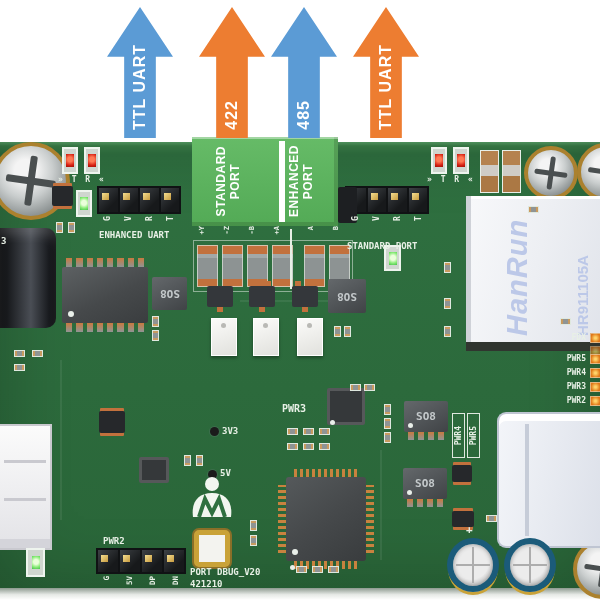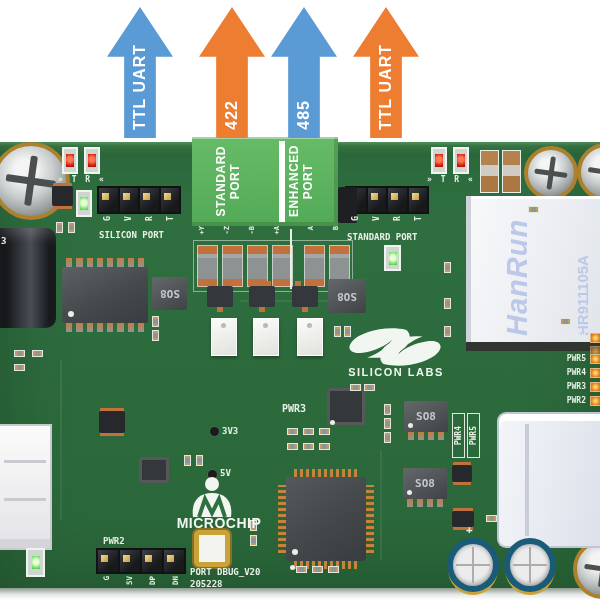--- a/index.html
+++ b/index.html
@@ -191,35 +191,35 @@
       <div class="pin"></div>
     <div class="pin"></div>
       <div class="pin"></div>
   </div>
   <div class="plrow" style="left:97px;top:214px;width:84px">
     <span class="pl">G</span>
     <span class="pl">V</span>
     <span class="pl">R</span>
     <span class="pl">T</span>
   </div>
-  <span class="sk" style="left:99px;top:230px">SILICON PORT</span>
+  <span class="sk" style="left:99px;top:230px">ENHANCED UART</span>
 
   <div class="hdr4" style="left:345px;top:186px;width:84px;height:28px">
     <div class="pin"></div>
       <div class="pin"></div>
     <div class="pin"></div>
       <div class="pin"></div>
   </div>
   <div class="plrow" style="left:345px;top:214px;width:84px">
     <span class="pl">G</span>
     <span class="pl">V</span>
     <span class="pl">R</span>
     <span class="pl">T</span>
   </div>
-  <span class="sk" style="left:347px;top:232px">STANDARD PORT</span>
+  <span class="sk" style="left:347px;top:241px">STANDARD PORT</span>
 
   <div class="ledp red" style="left:62px;top:147px">
       <i></i>
     </div>
   <div class="ledp red" style="left:84px;top:147px">
       <i></i>
     </div>
   <span class="sk" style="left:58px;top:175px;font-size:8px;letter-spacing:2px">» T R «</span>
   <div class="ledp red" style="left:431px;top:147px">
       <i></i>
@@ -288,28 +288,20 @@
     <span class="r180">SO8</span>
     </div>
 
   <div class="sot" style="left:207px;top:286px"></div>
   <div class="sot" style="left:249px;top:286px"></div>
   <div class="sot" style="left:292px;top:286px"></div>
   <div class="opto" style="left:211px;top:318px"></div>
   <div class="opto" style="left:253px;top:318px"></div>
   <div class="opto" style="left:297px;top:318px"></div>
 
-  <div style="position:absolute;left:342px;top:328px;width:108px;height:56px;z-index:3">
-    <svg width="100" height="38" viewBox="0 0 100 40" style="position:absolute;left:3px;top:0">
-      <path d="M62,2 C40,-3 14,4 5,14 C-2,22 4,28 16,26 C30,24 41,18 47,12 C42,20 32,27 21,31 C36,33 53,28 61,20 C67,14 67,6 62,2 Z" fill="#f2f6f0"></path>
-      <path d="M38,38 C60,43 86,36 95,26 C102,18 96,12 84,14 C70,16 59,22 53,28 C58,20 68,13 79,9 C64,7 47,12 39,20 C33,26 33,34 38,38 Z" fill="#f2f6f0"></path>
-    </svg>
-    <span style="position:absolute;left:0;top:38px;width:108px;text-align:center;color:#f2f6f0;
-      font:bold 11px 'Liberation Sans',sans-serif;letter-spacing:1.5px">SILICON LABS</span>
-  </div>
 
   <span class="sk" style="left:556px;top:333px;width:30px;text-align:right;font-size:8px">FDX</span>
   <span class="sk" style="left:556px;top:354px;width:30px;text-align:right;font-size:8px">PWR5</span>
   <span class="sk" style="left:556px;top:368px;width:30px;text-align:right;font-size:8px">PWR4</span>
   <span class="sk" style="left:556px;top:382px;width:30px;text-align:right;font-size:8px">PWR3</span>
   <span class="sk" style="left:556px;top:396px;width:30px;text-align:right;font-size:8px">PWR2</span>
   <div class="sled" style="left:590px;top:333px"></div>
   <div class="sled" style="left:590px;top:346px;opacity:.6"></div>
   <div class="sled" style="left:590px;top:354px"></div>
   <div class="sled" style="left:590px;top:368px"></div>
@@ -355,26 +347,24 @@
   <span class="sk" style="left:222px;top:426px;font-size:9px">3V3</span>
   <div class="tp" style="left:208px;top:470px"></div>
   <span class="sk" style="left:220px;top:468px;font-size:9px">5V</span>
 
   <div style="position:absolute;left:156px;top:477px;width:126px;height:56px;z-index:3">
     <svg width="48" height="40" viewBox="0 0 48 40" style="position:absolute;left:32px;top:0">
       <circle cx="24" cy="7" r="7" fill="#f2f6f0"></circle>
       <path d="M5,40 C3,25 10,16 24,16 C38,16 45,25 43,40 Z" fill="#f2f6f0"></path>
       <polyline points="11,40 17,22 24,36 31,22 37,40" fill="none" stroke="#2f7040" stroke-width="4"></polyline>
     </svg>
-    <span style="position:absolute;left:0;top:38px;width:126px;text-align:center;color:#f2f6f0;
-      font:bold 14px 'Liberation Sans',sans-serif;letter-spacing:.5px">MICROCHIP</span>
   </div>
   <div class="xtal"></div>
   <span class="sk" style="left:190px;top:567px;font-size:9px">PORT DBUG_V20</span>
-  <span class="sk" style="left:190px;top:579px;font-size:9px">205228</span>
+  <span class="sk" style="left:190px;top:579px;font-size:9px">421210</span>
 
   <div class="qfp" style="left:286px;top:477px;width:80px;height:84px">
     <div class="qpinh" style="top:-8px"></div>
       <div class="qpinh" style="bottom:-8px"></div>
     <div class="qpinv" style="left:-8px"></div>
       <div class="qpinv" style="right:-8px"></div>
     <div class="dotw" style="left:6px;bottom:6px;width:6px;height:6px"></div>
   </div>
   <div class="dotw" style="left:290px;top:565px;width:5px;height:5px"></div>
 

